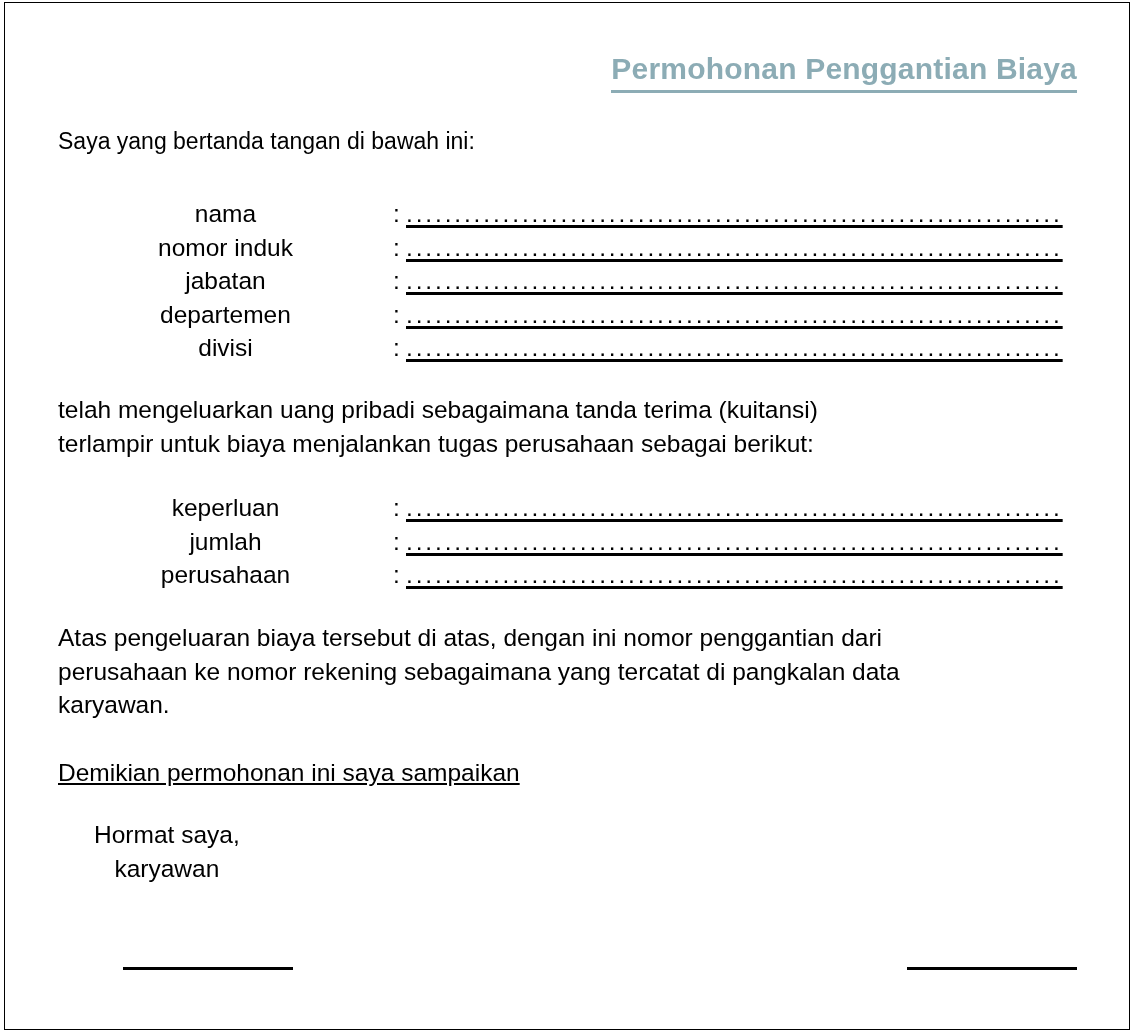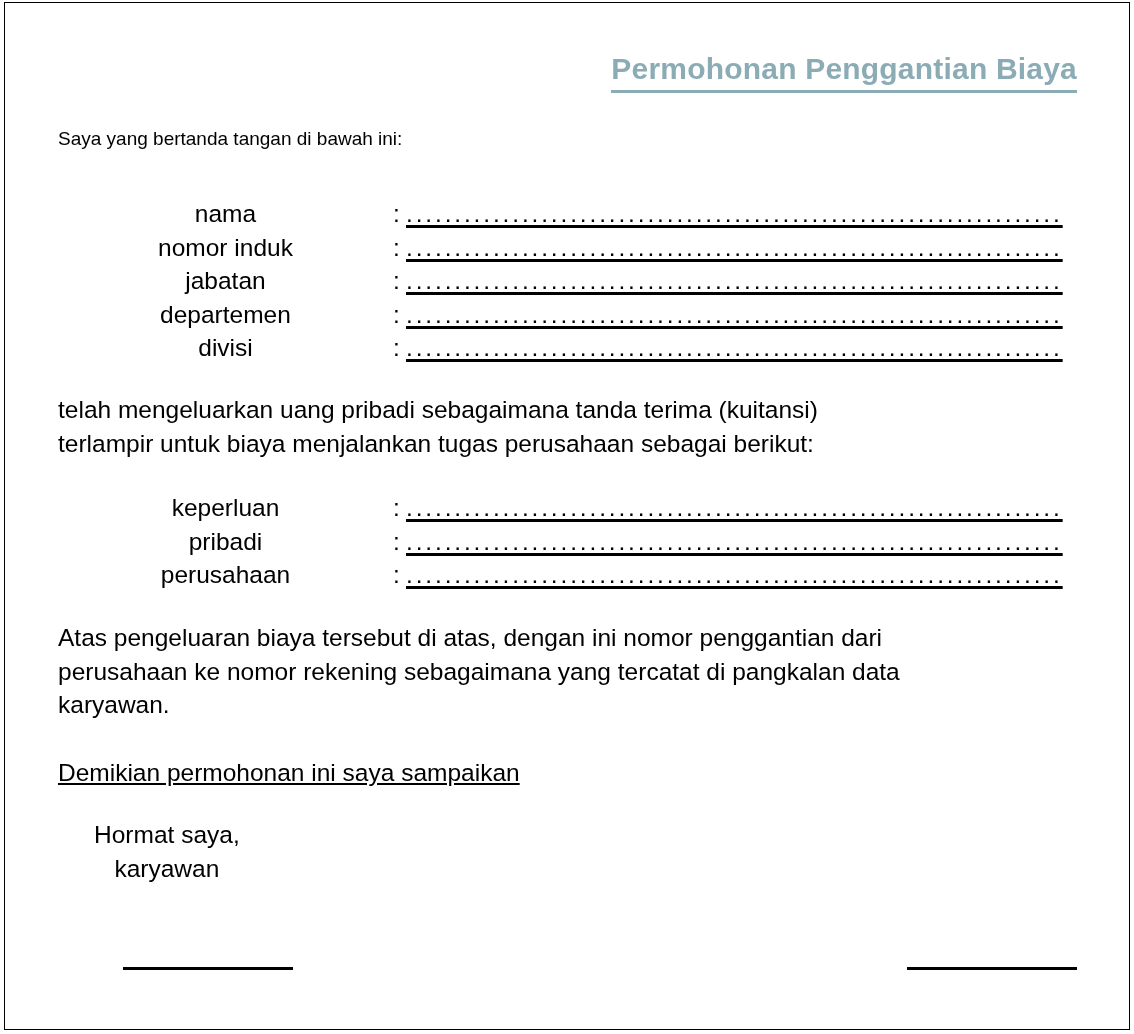--- a/index.html
+++ b/index.html
@@ -52,21 +52,21 @@
     padding-bottom: 4px;
     display: inline-block;
     line-height: 1.12;
   }
 
   
   .intro {
     position: absolute;
     left: 0;
     top: 124px;
-    font-size: 19px;
+    font-size: 23px;
     line-height: 1.28;
     white-space: nowrap;
   }
 
   
   .fields {
     position: absolute;
     left: 0;
     right: 0;
   }
@@ -204,21 +204,21 @@
 
     <div class="fields group-2">
 
       <div class="field-row">
         <span class="field-label">keperluan</span>
         <span class="field-colon">:</span>
         <span class="field-dots">....................................................................</span>
       </div>
 
       <div class="field-row">
-        <span class="field-label">pribadi</span>
+        <span class="field-label">jumlah</span>
         <span class="field-colon">:</span>
         <span class="field-dots">....................................................................</span>
       </div>
 
       <div class="field-row">
         <span class="field-label">perusahaan</span>
         <span class="field-colon">:</span>
         <span class="field-dots">....................................................................</span>
       </div>
 

